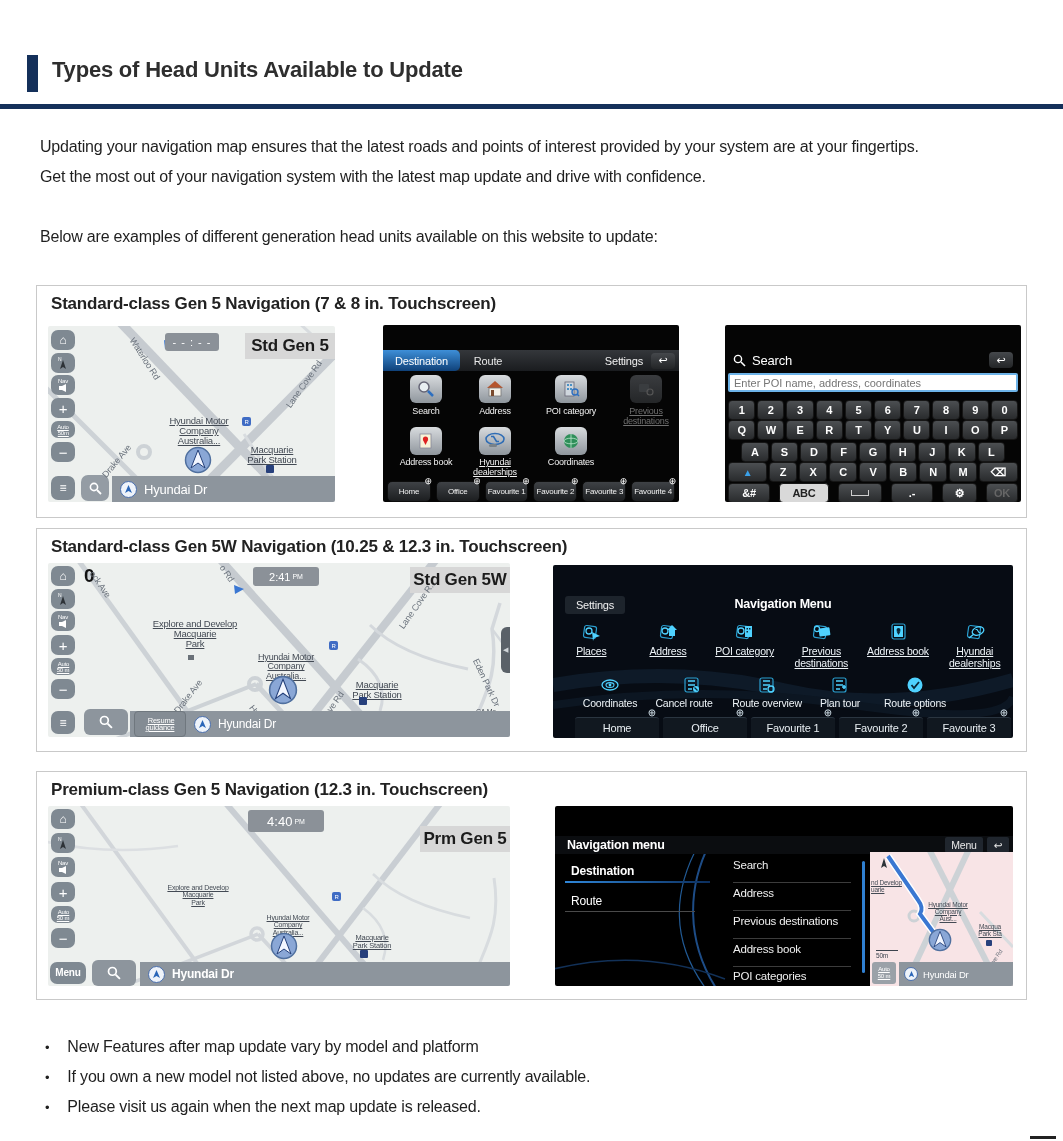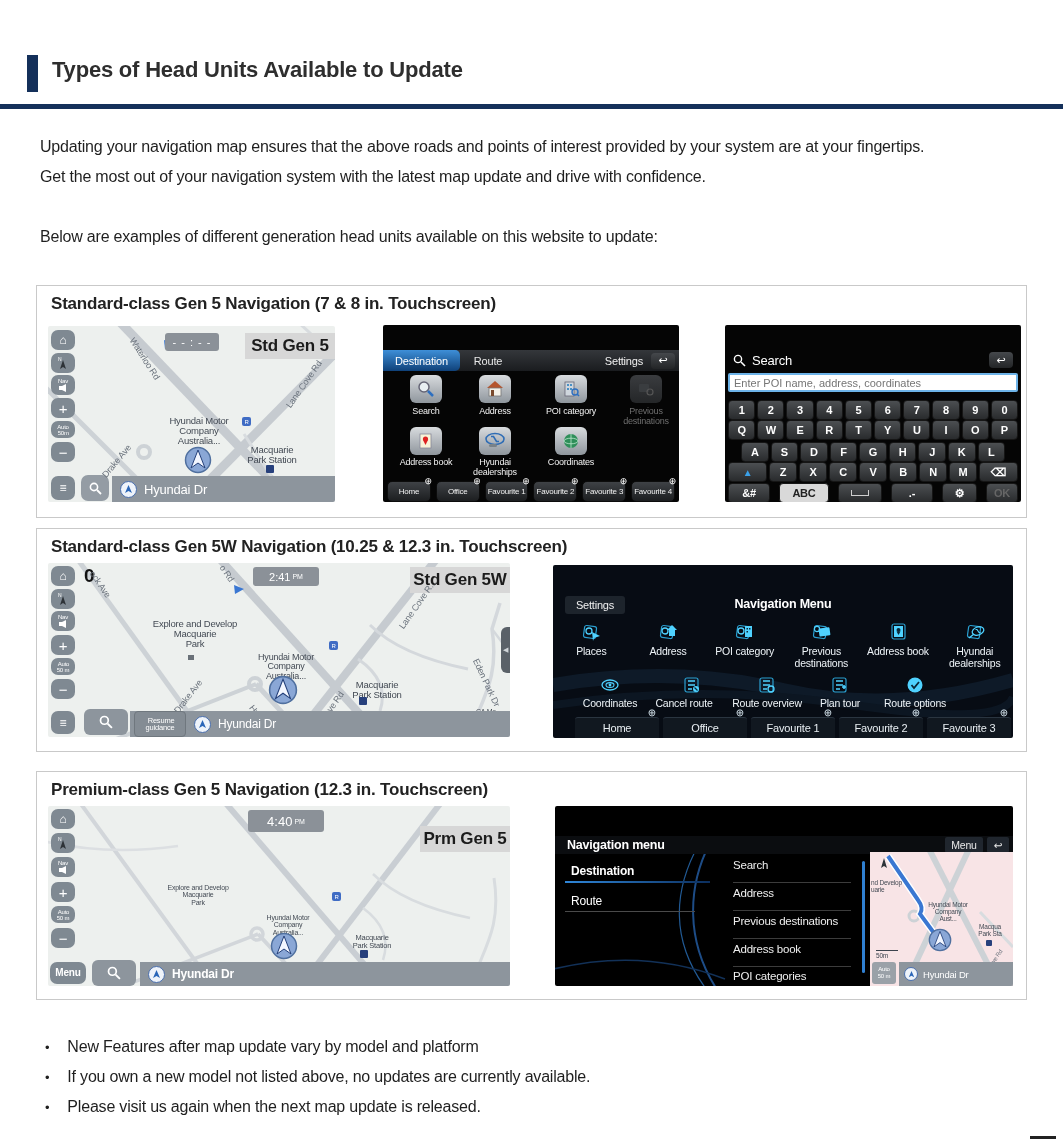--- a/index.html
+++ b/index.html
@@ -12,21 +12,21 @@
   .rule{position:absolute;left:0;top:104px;width:1063px;height:5px;background:#14305a;}
   .intro{position:absolute;left:40px;font-size:16px;color:#1f1f1f;margin:0;white-space:nowrap;}
   .bullet{position:absolute;left:45px;font-size:16px;color:#1f1f1f;}
   .bullet::before{content:"•";margin-right:18px;font-size:13px;}
   .end-dash{position:absolute;left:1030px;top:1136px;width:26px;height:3px;background:#222;}
   
   .box{position:absolute;left:36px;width:991px;background:#fff;border:1px solid #c9c9c9;box-sizing:border-box;}
   .box-title{position:absolute;left:14px;top:8px;font-size:17px;font-weight:700;color:#222;white-space:nowrap;}
   
   .shot{position:absolute;overflow:hidden;border-radius:2px;}
-  .pre{white-space:pre-line;}
+  .pre{white-space:pre-line;text-decoration:underline;}
   
   .mapbg{background:#edf0ee;}
   .roads{position:absolute;left:0;top:0;}
   .mb{position:absolute;left:3px;width:24px;height:20px;background:#7f8992;border-radius:7px;color:#fff;
       display:flex;align-items:center;justify-content:center;font-size:12px;line-height:1;}
   .mb.small{font-size:6px;flex-direction:column;text-align:right;}
   .time-badge{position:absolute;background:#8b9198;color:#fff;border-radius:3px;display:flex;
       align-items:center;justify-content:center;font-size:11px;letter-spacing:1px;}
   .ampm{font-size:7px;margin-left:2px;letter-spacing:0;}
   .gen-badge{position:absolute;right:0;background:#d7d7d7;color:#1b1b1b;font-size:17px;font-weight:700;
@@ -106,21 +106,21 @@
 </style>
 </head>
 <body>
 
 <div class="page">
 
   <div class="accent"></div>
   <h1 class="page-title">Types of Head Units Available to Update</h1>
   <div class="rule"></div>
 
-  <p class="intro" style="top:138px">Updating your navigation map ensures that the above roads and points of interest provided by your system are at your fingertips.</p>
+  <p class="intro" style="top:138px">Updating your navigation map ensures that the latest roads and points of interest provided by your system are at your fingertips.</p>
   <p class="intro" style="top:228px">Below are examples of different generation head units available on this website to update:</p>
   <p class="intro" style="top:168px">Get the most out of your navigation system with the latest map update and drive with confidence.</p>
 
   <div class="box" style="top:285px;height:233px">
     <div class="box-title">Standard-class Gen 5 Navigation (7 &amp; 8 in. Touchscreen)</div>
   </div>
 
   <div class="shot mapbg" style="left:48px;top:326px;width:287px;height:176px">
     <svg class="roads" width="287" height="176" viewBox="0 0 287 176">
       <line x1="70" y1="-6" x2="250" y2="182" stroke="#c6cbd0" stroke-width="9"></line>

